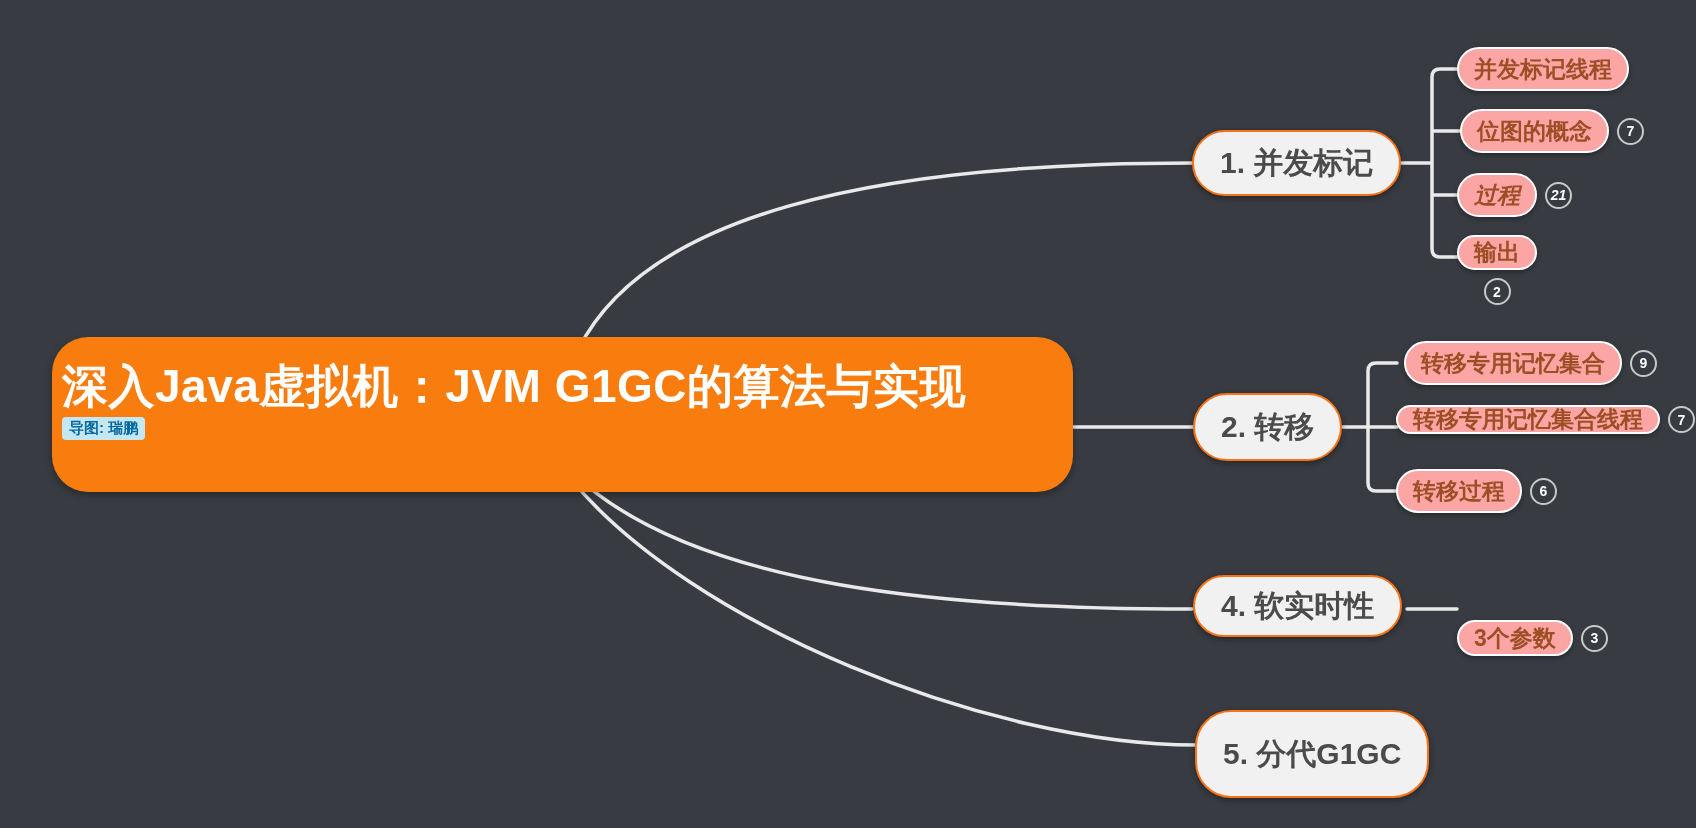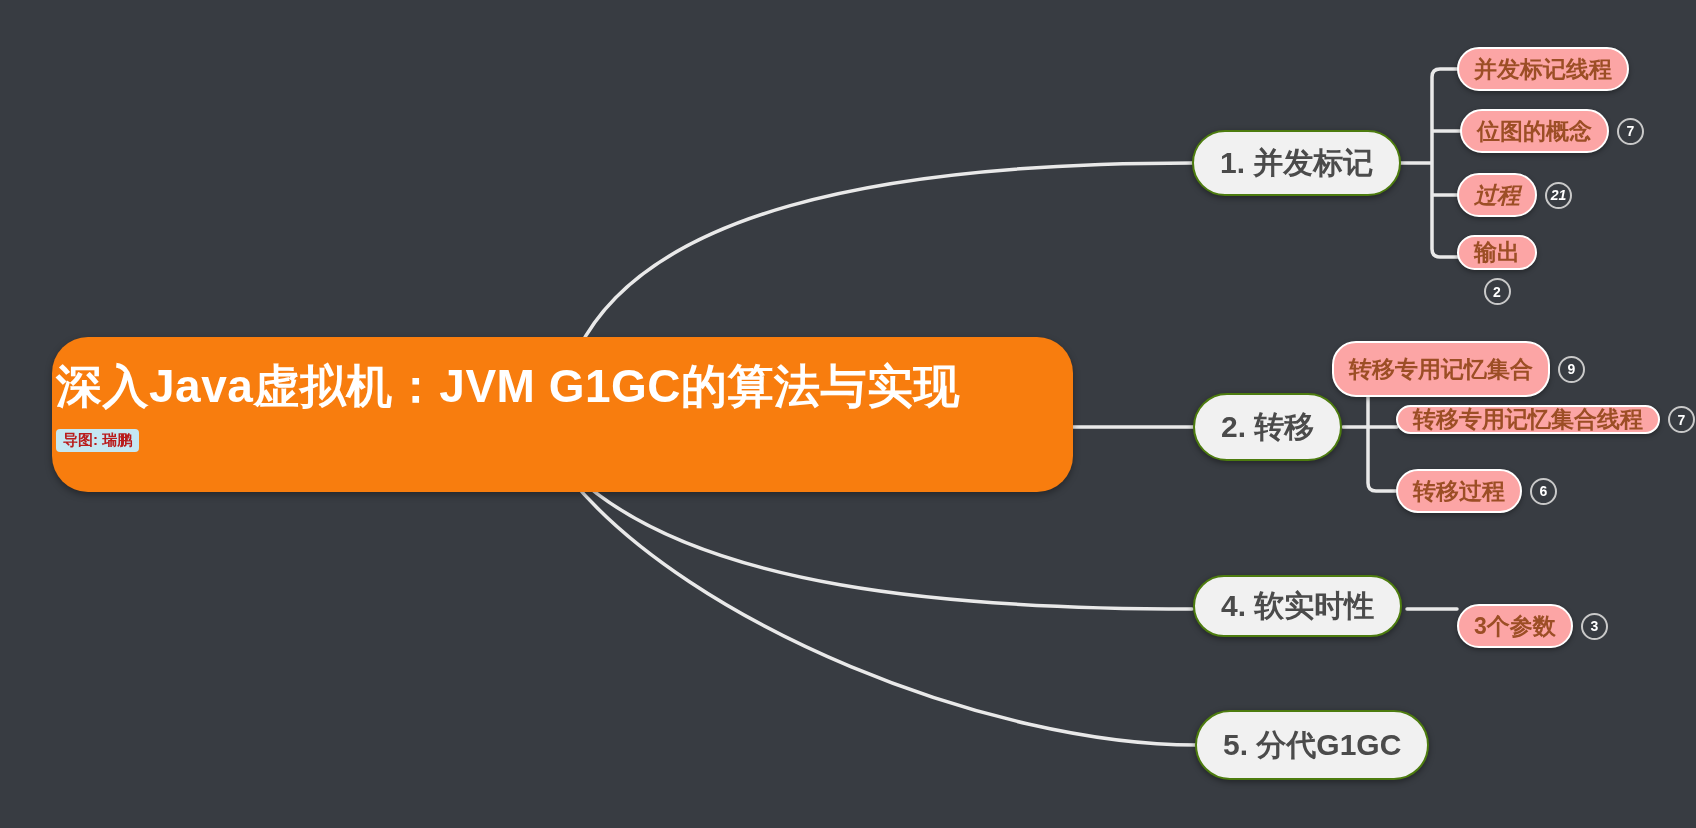--- a/index.html
+++ b/index.html
@@ -7,33 +7,33 @@
     position:relative;width:1696px;height:828px;overflow:hidden;
     background:#383c42;
     font-family:"Liberation Sans","DejaVu Sans",sans-serif;
   }
   #connectors{position:absolute;left:0;top:0;width:1696px;height:828px;}
   #connectors path{fill:none;stroke:#e9e9e9;stroke-width:3.5;stroke-linecap:round;}
   .central{
     position:absolute;box-sizing:border-box;
     background:#f87d0e;border-radius:36px;color:#ffffff;
     display:flex;flex-direction:column;align-items:flex-start;
-    padding:22px 20px 16px 4px;
+    padding:22px 20px 16px 10px;
     box-shadow:0 3px 7px rgba(0,0,0,.35);
   }
   .central .title{
     font-size:46px;font-weight:600;line-height:1.18;white-space:nowrap;letter-spacing:.5px;
   }
   .central .tag{
-    margin-top:16px;background:#c5e7f2;color:#b91c1c;
+    margin-top:4px;background:#c5e7f2;color:#0369a1;
     font-size:15px;font-weight:bold;padding:2px 7px;border-radius:4px;
   }
   .branch{
     position:absolute;box-sizing:border-box;
-    background:#f1f1f1;border:2px solid #4d7c0f;border-radius:36px;
+    background:#f1f1f1;border:2px solid #f97316;border-radius:36px;
     color:#4b4b4b;font-weight:bold;font-size:30px;white-space:nowrap;
     display:flex;align-items:center;padding:0 26px;
     box-shadow:0 2px 6px rgba(0,0,0,.4);
   }
   .child-row{position:absolute;display:flex;align-items:center;gap:8px;}
   .child{
     box-sizing:border-box;height:100%;
     background:#fca5a5;border:2px solid #ffffff;border-radius:24px;
     color:#9c4e25;font-weight:bold;font-size:23px;white-space:nowrap;
     display:flex;align-items:center;padding:0 15px;
@@ -74,31 +74,31 @@
     </div>
     <div class="child-row" style="left: 1457px; top: 173px; height: 44px; font-style: italic;">
       <div class="child">过程</div>
       <div class="badge">21</div>
     </div>
     <div class="child-row" style="left: 1457px; top: 235px; height: 45px; flex-direction: column;">
       <div class="child">输出</div>
       <div class="badge">2</div>
     </div>
     <div class="branch" style="left: 1193px; top: 393px; height: 68px;">2. 转移</div>
-    <div class="child-row" style="left: 1332px; top: 341px; height: 56px;">
+    <div class="child-row" style="left: 1404px; top: 341px; height: 44px;">
       <div class="child">转移专用记忆集合</div>
       <div class="badge">9</div>
     </div>
     <div class="child-row" style="left: 1396px; top: 405px; height: 29px;">
       <div class="child">转移专用记忆集合线程</div>
       <div class="badge">7</div>
     </div>
     <div class="child-row" style="left: 1396px; top: 469px; height: 44px;">
       <div class="child">转移过程</div>
       <div class="badge">6</div>
     </div>
     <div class="branch" style="left: 1193px; top: 575px; height: 62px;">4. 软实时性</div>
-    <div class="child-row" style="left: 1457px; top: 604px; height: 44px;">
+    <div class="child-row" style="left: 1457px; top: 620px; height: 36px;">
       <div class="child">3个参数</div>
       <div class="badge">3</div>
     </div>
-    <div class="branch" style="left: 1195px; top: 710px; height: 70px;">5. 分代G1GC</div>
+    <div class="branch" style="left: 1195px; top: 710px; height: 88px;">5. 分代G1GC</div>
   </div>
 
 </body></html>

